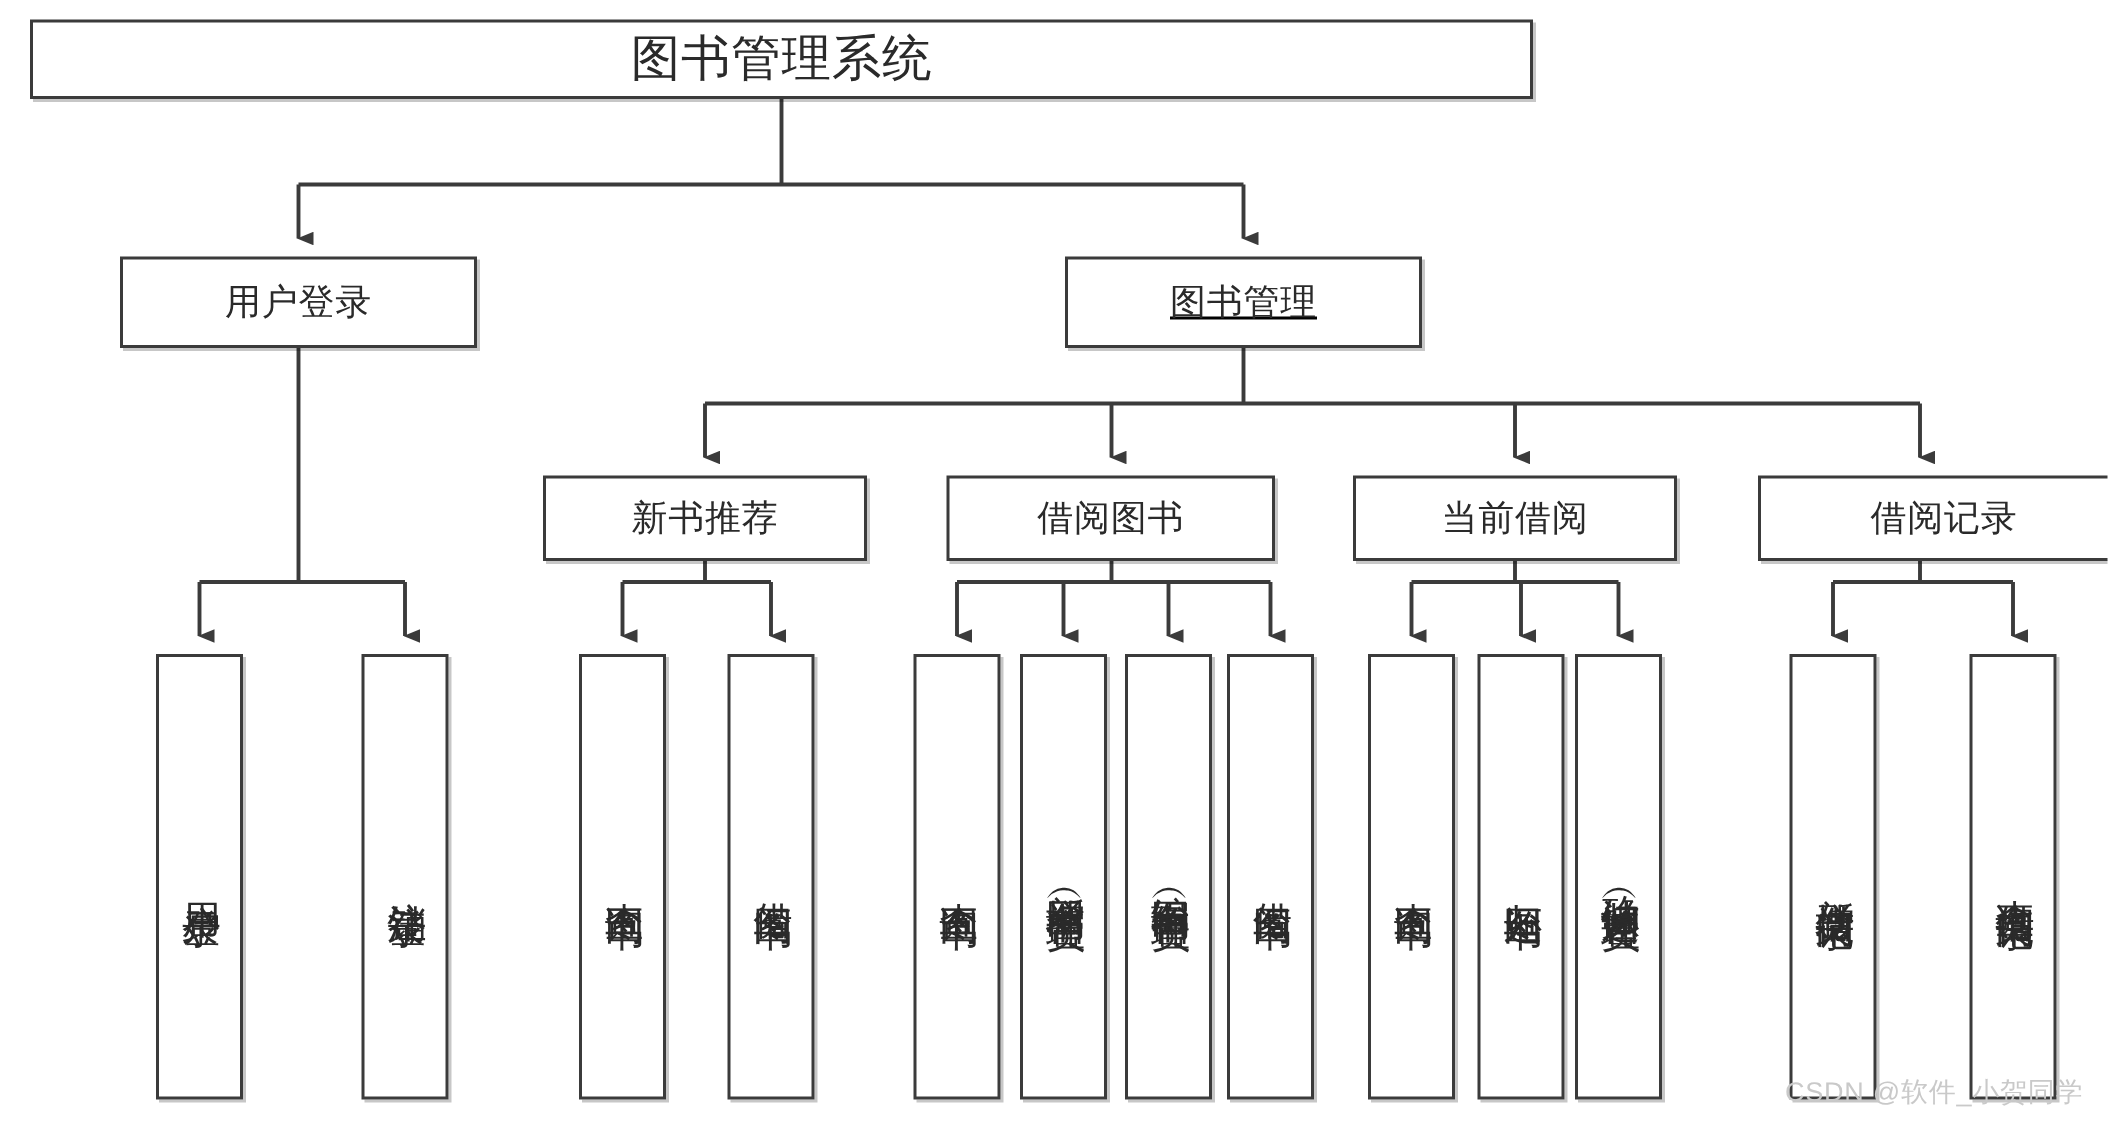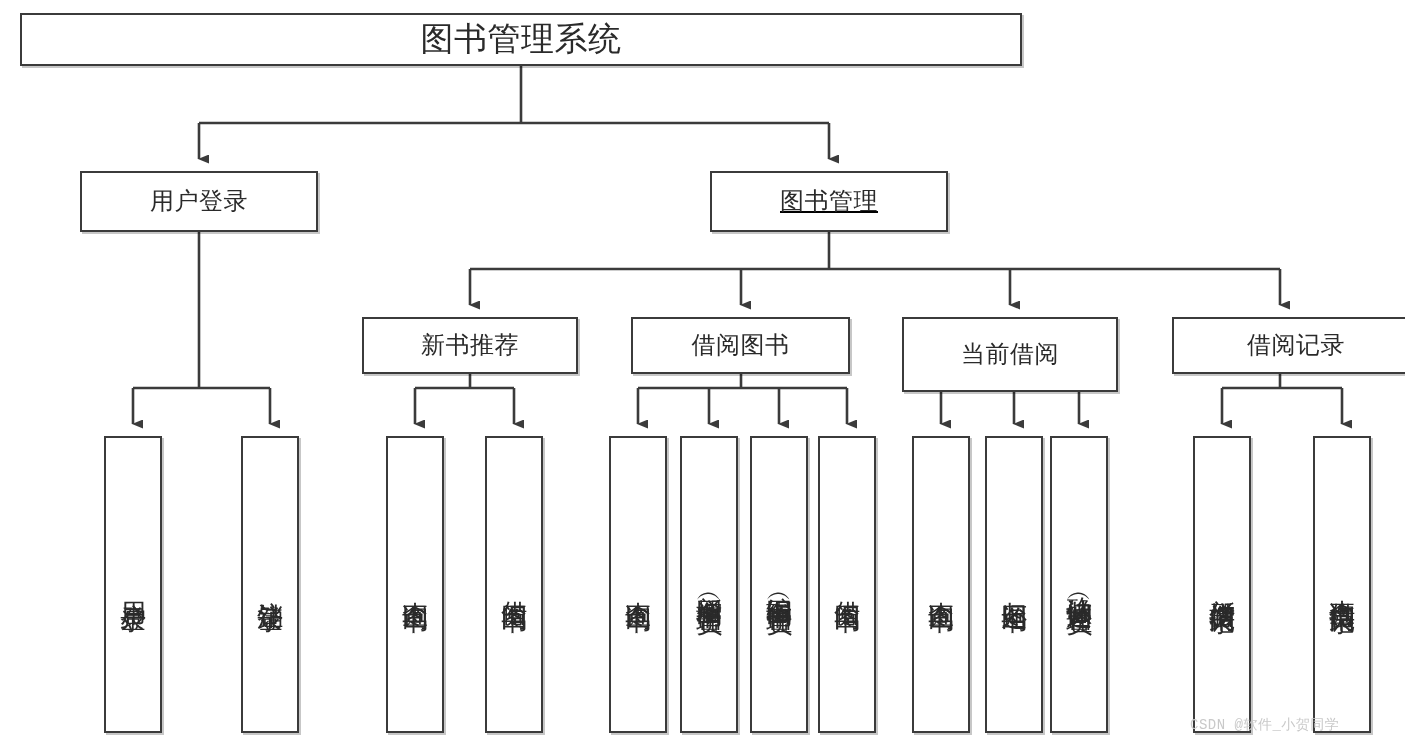--- a/index.html
+++ b/index.html
@@ -51,24 +51,24 @@
   .node.vertical .node-label {
     writing-mode: vertical-rl;
     text-orientation: upright;
     font-size: 26px;
     letter-spacing: 2px;
   }
   .node.root .node-label { font-size: 33px; }
   .watermark {
     position: absolute;
     color: #c9c9c9;
-    font-size: 14px;
+    font-size: 18px;
     white-space: nowrap;
     letter-spacing: 0.5px;
-    font-family: Liberation Mono, monospace;
+    font-family: Liberation Sans, sans-serif;
   }
 </style>
 </head>
 <body>
 
 <div id="diagram-root">
   <svg class="edges" viewBox="0 0 1405 747">
     <defs>
       <marker id="arrowhead" markerWidth="9" markerHeight="11" refX="4.5" refY="10" orient="auto" markerUnits="userSpaceOnUse">
         <polygon points="0,0 9,0 4.5,11" fill="#3b3b3b"></polygon>
@@ -119,21 +119,21 @@
       </div>
       <div class="node horizontal" style="left: 710px; top: 171px; width: 238px; height: 61px; text-decoration: underline;">
         <span class="node-label">图书管理</span>
       </div>
       <div class="node horizontal" style="left: 362px; top: 317px; width: 216px; height: 57px;">
         <span class="node-label">新书推荐</span>
       </div>
       <div class="node horizontal" style="left: 631px; top: 317px; width: 219px; height: 57px;">
         <span class="node-label">借阅图书</span>
       </div>
-      <div class="node horizontal" style="left: 902px; top: 317px; width: 216px; height: 75px;">
+      <div class="node horizontal" style="left: 902px; top: 317px; width: 216px; height: 57px;">
         <span class="node-label">当前借阅</span>
       </div>
       <div class="node horizontal" style="left: 1172px; top: 317px; width: 248px; height: 57px;">
         <span class="node-label">借阅记录</span>
       </div>
       <div class="node vertical" style="left: 104px; top: 436px; width: 58px; height: 297px;">
         <span class="node-label">用户登录</span>
       </div>
       <div class="node vertical" style="left: 241px; top: 436px; width: 58px; height: 297px;">
         <span class="node-label">注销登录</span>

